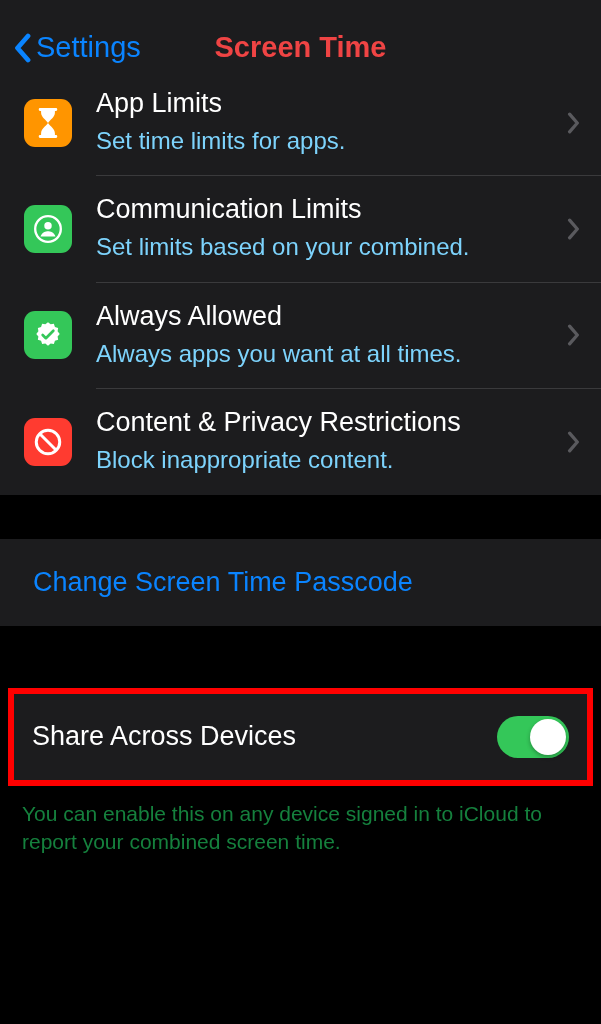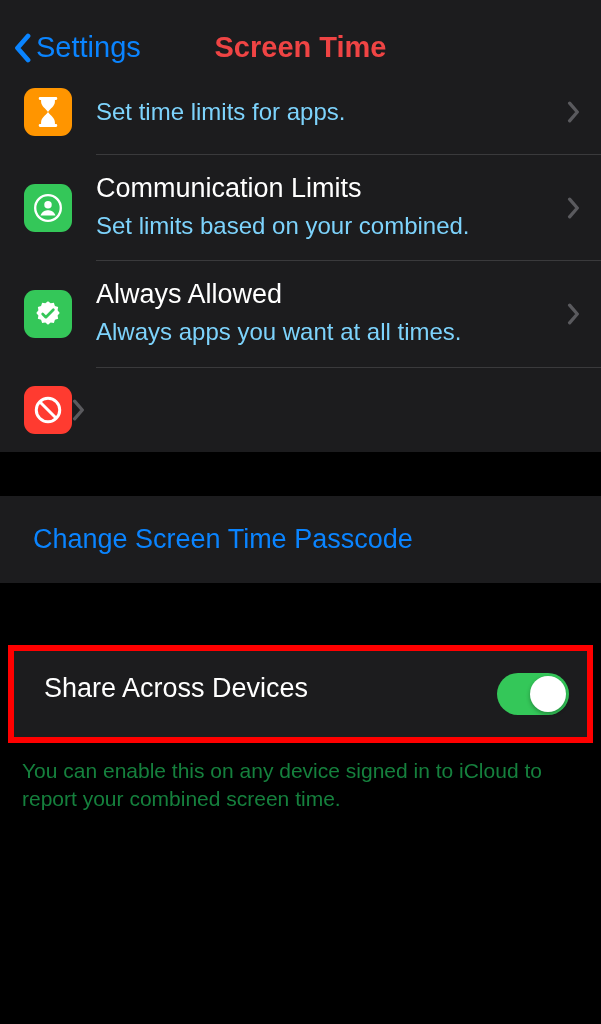--- a/index.html
+++ b/index.html
@@ -106,23 +106,23 @@
       font-size: 27px;
       margin-left: 9px;
     }
     .highlight-box {
       border: 6px solid #ff0000;
       margin: 18px 8px 4px 8px;
       background: #1c1c1e;
     }
     .toggle-row {
       display: flex;
+      align-items: center;
       padding: 22px 18px;
       cursor: pointer;
-      margin-left: 12px;
     }
     .toggle-label {
       flex: 1;
       font-size: 27px;
       color: #fff;
     }
     .toggle-switch {
       width: 72px;
       height: 42px;
       background: #34c759;
@@ -164,20 +164,21 @@
 
   <div class="row">
     <div class="icon-box icon-orange">
       <svg width="26" height="30" viewBox="0 0 20 26" fill="#fff">
         <path d="M4 1 h12 v3 c0 4 -4 6 -6 9 c-2 -3 -6 -5 -6 -9 z M4 25 h12 v-3 c0 -4 -4 -6 -6 -9 c-2 3 -6 5 -6 9 z"></path>
         <rect x="2" y="0" width="16" height="2.5" rx="1"></rect>
         <rect x="2" y="23.5" width="16" height="2.5" rx="1"></rect>
       </svg>
     </div>
     <div class="row-content">
+      <div class="row-title">App Limits</div>
       <div class="row-subtitle">Set time limits for apps.</div>
     </div>
     <svg class="chevron" viewBox="0 0 12 20" fill="none">
       <path d="M2 2 L9 10 L2 18" stroke="#5a5a5e" stroke-width="3" stroke-linecap="round" stroke-linejoin="round"></path>
     </svg>
   </div>
   <div class="separator"></div>
 
   <div class="row">
     <div class="icon-box icon-green">
@@ -214,20 +215,24 @@
   </div>
   <div class="separator"></div>
 
   <div class="row">
     <div class="icon-box icon-red">
       <svg width="32" height="32" viewBox="0 0 30 30" fill="none">
         <circle cx="15" cy="15" r="11" stroke="#fff" stroke-width="2.8"></circle>
         <line x1="7.5" y1="7.5" x2="22.5" y2="22.5" stroke="#fff" stroke-width="2.8"></line>
       </svg>
     </div>
+    <div class="row-content">
+      <div class="row-title">Content &amp; Privacy Restrictions</div>
+      <div class="row-subtitle">Block inappropriate content.</div>
+    </div>
     <svg class="chevron" viewBox="0 0 12 20" fill="none">
       <path d="M2 2 L9 10 L2 18" stroke="#5a5a5e" stroke-width="3" stroke-linecap="round" stroke-linejoin="round"></path>
     </svg>
   </div>
 
 </div>
 
 <div class="gap"></div>
 
 <div class="link-row">

